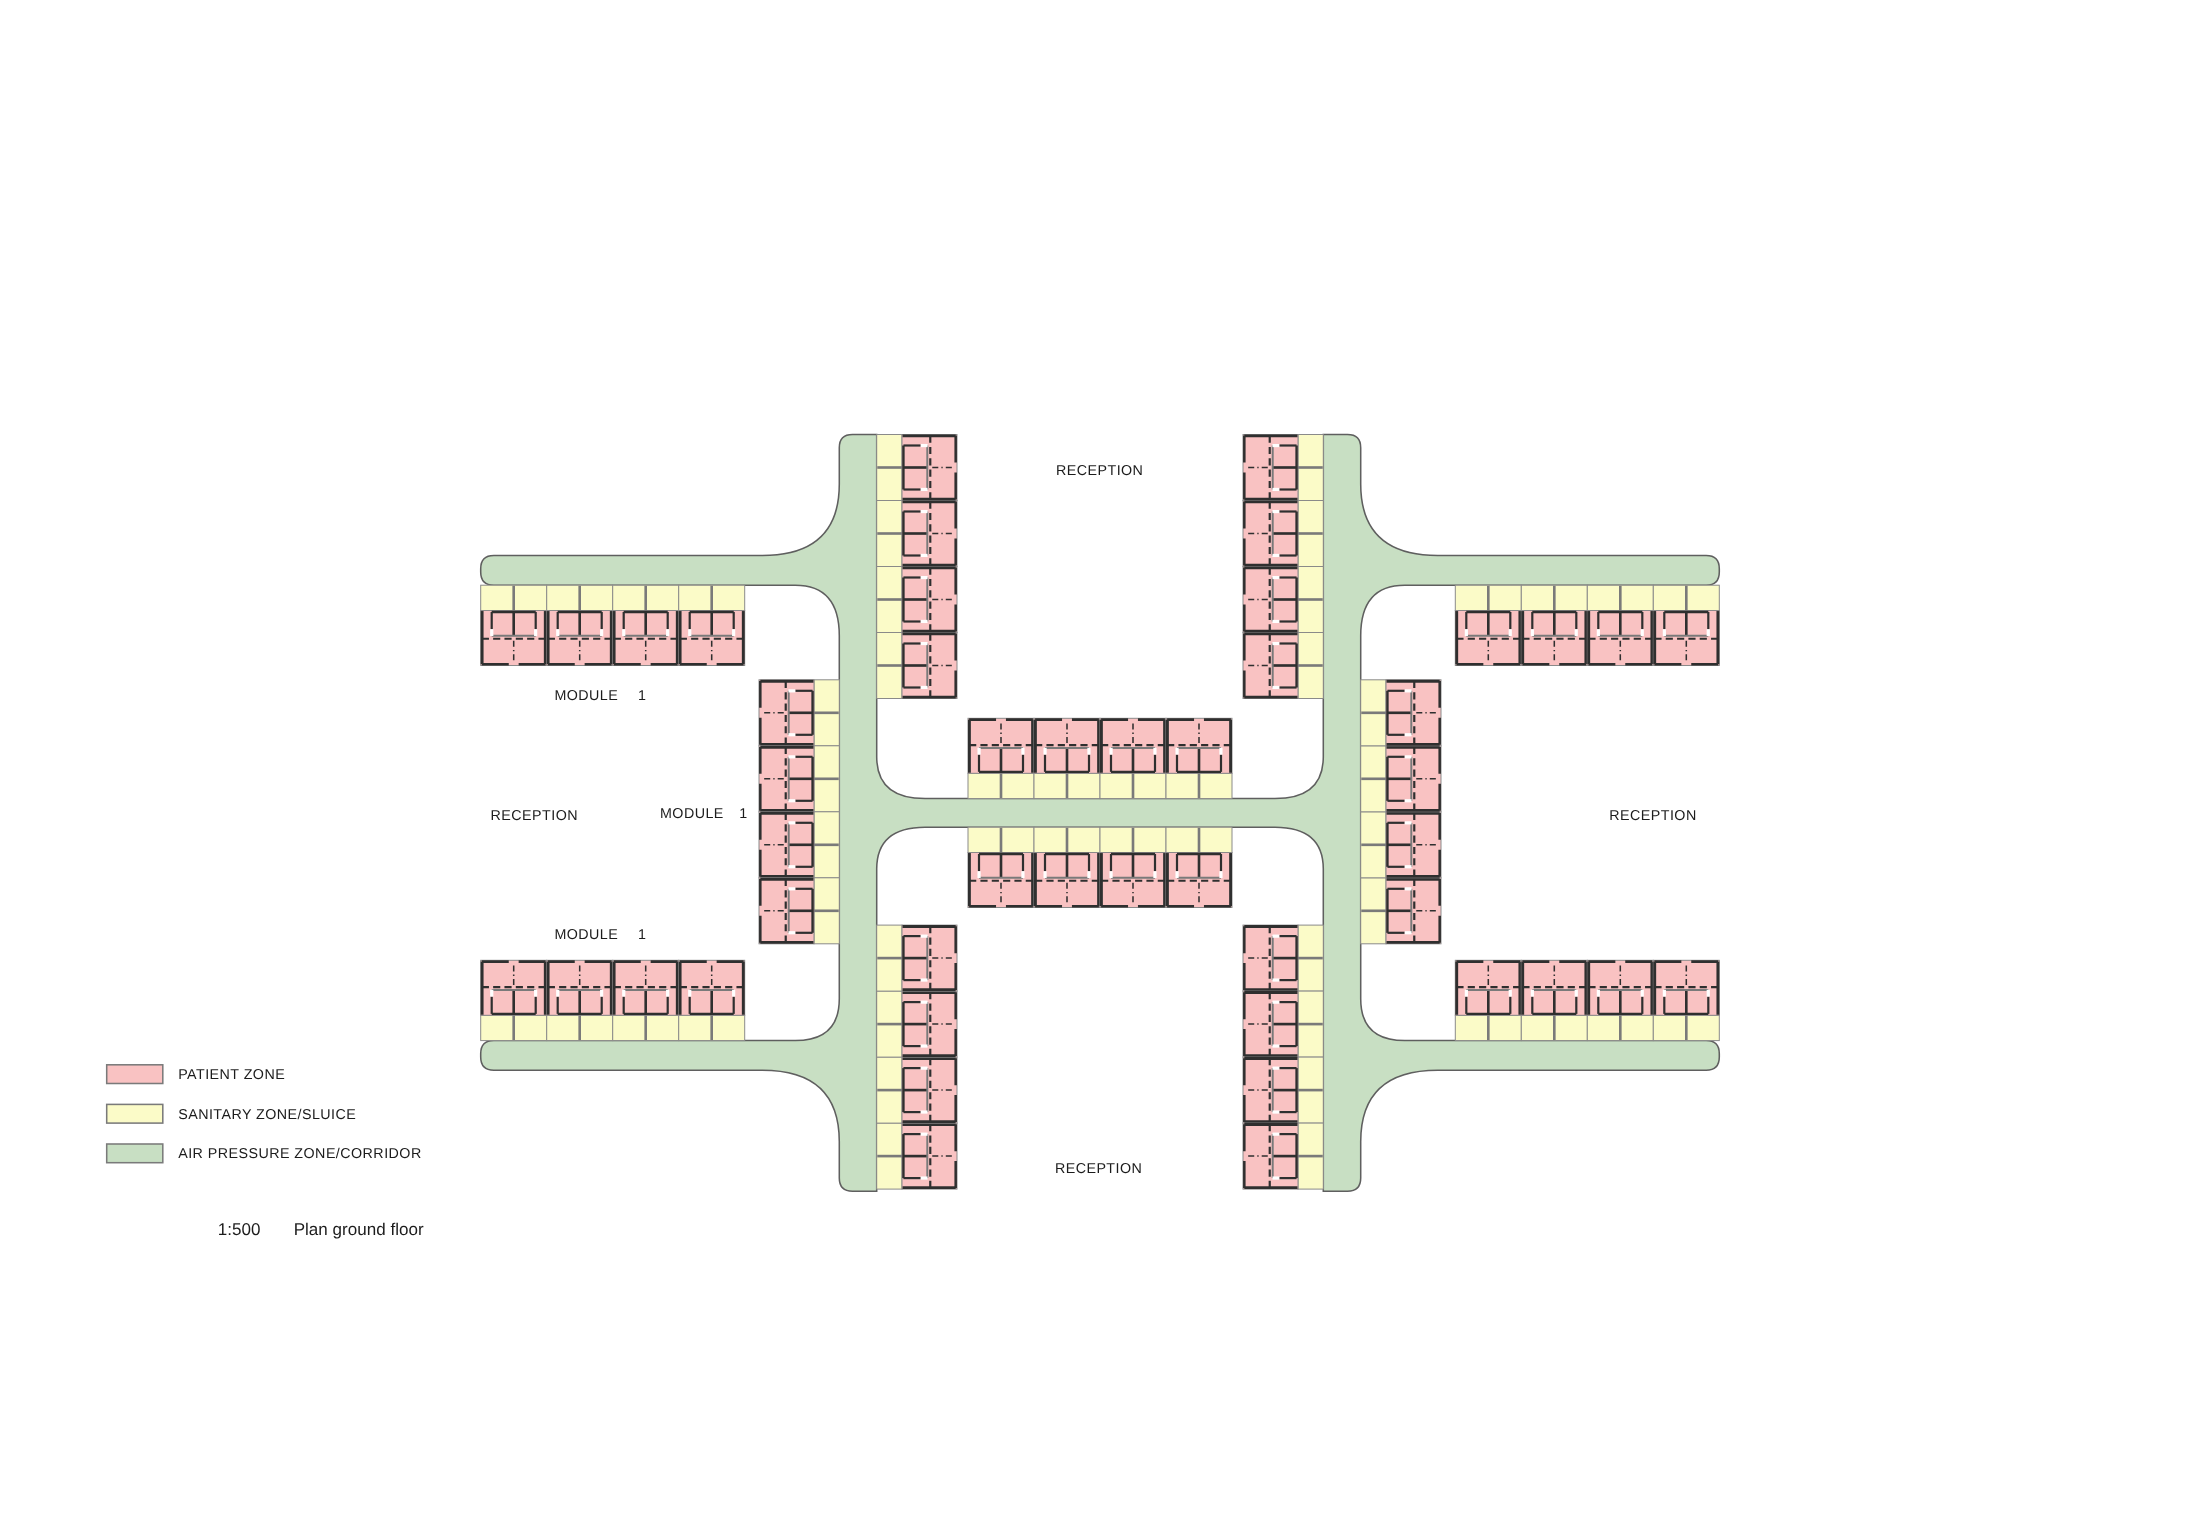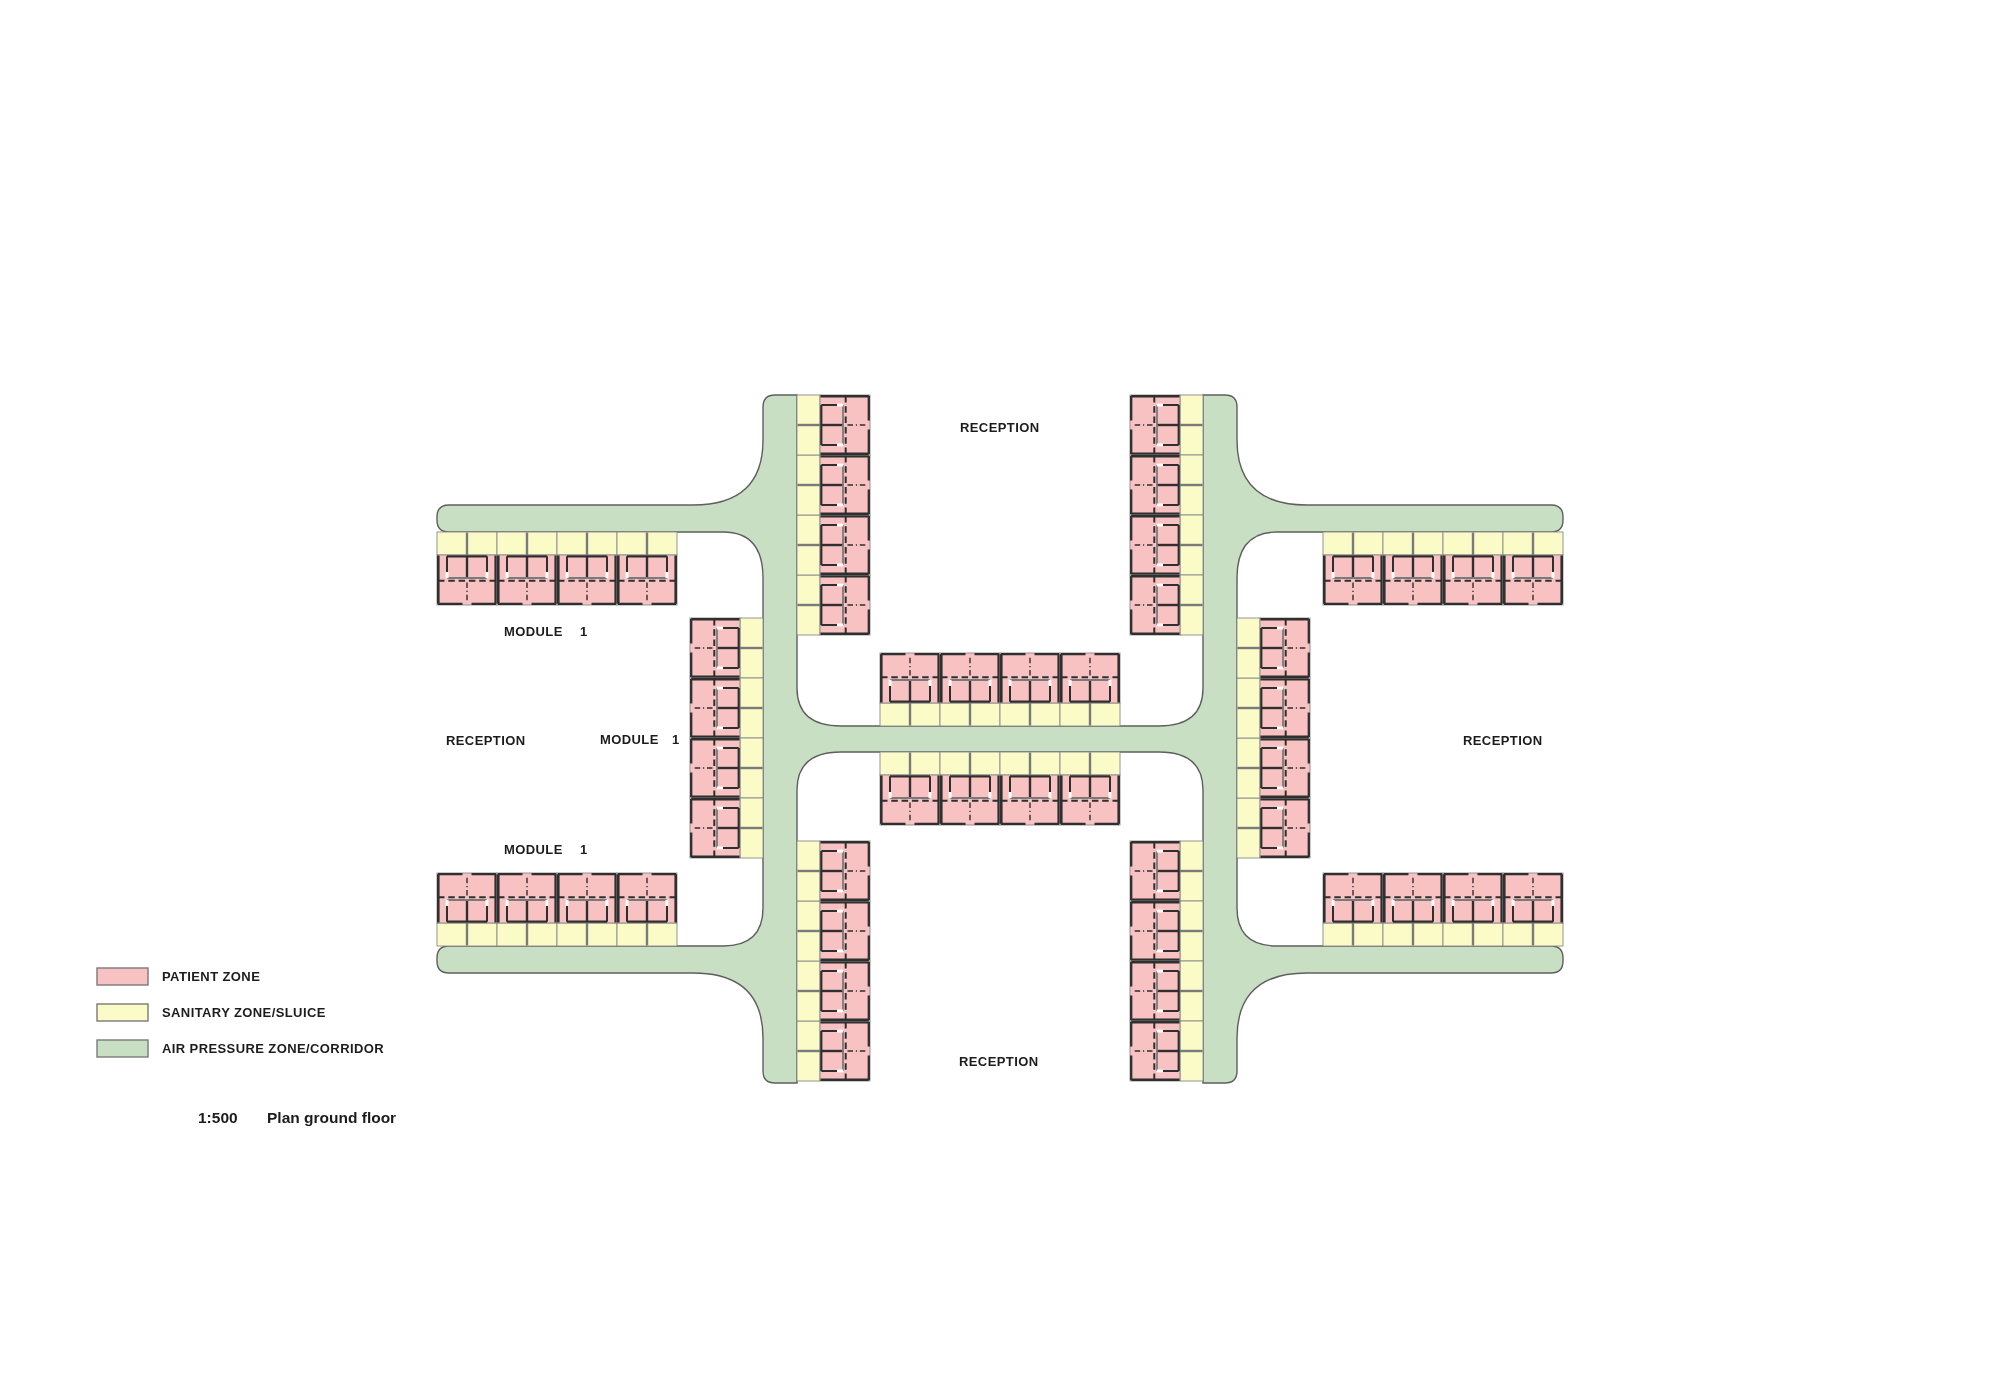--- a/index.html
+++ b/index.html
@@ -1,16 +1,16 @@
 <!DOCTYPE html>
 <html><head>
 <meta charset="utf-8">
 <style>
   html,body{margin:0;padding:0;background:#fff;}
-  #stage{position:relative;width:2000px;height:1387px;background:#fff;overflow:hidden;font-weight:bold;}
+  #stage{position:relative;width:2000px;height:1387px;background:#fff;overflow:hidden;}
   svg{display:block;}
   text{font-family:"Liberation Sans","DejaVu Sans",sans-serif;fill:#1c1c1c;}
   .lbl{font-size:13px;letter-spacing:0.4px;}
   .scale-lbl{font-size:15.5px;}
 </style>
 </head>
 <body>
 
 <div id="stage">
 <svg width="2000" height="1387" viewBox="0 0 2000 1387" xmlns="http://www.w3.org/2000/svg">

